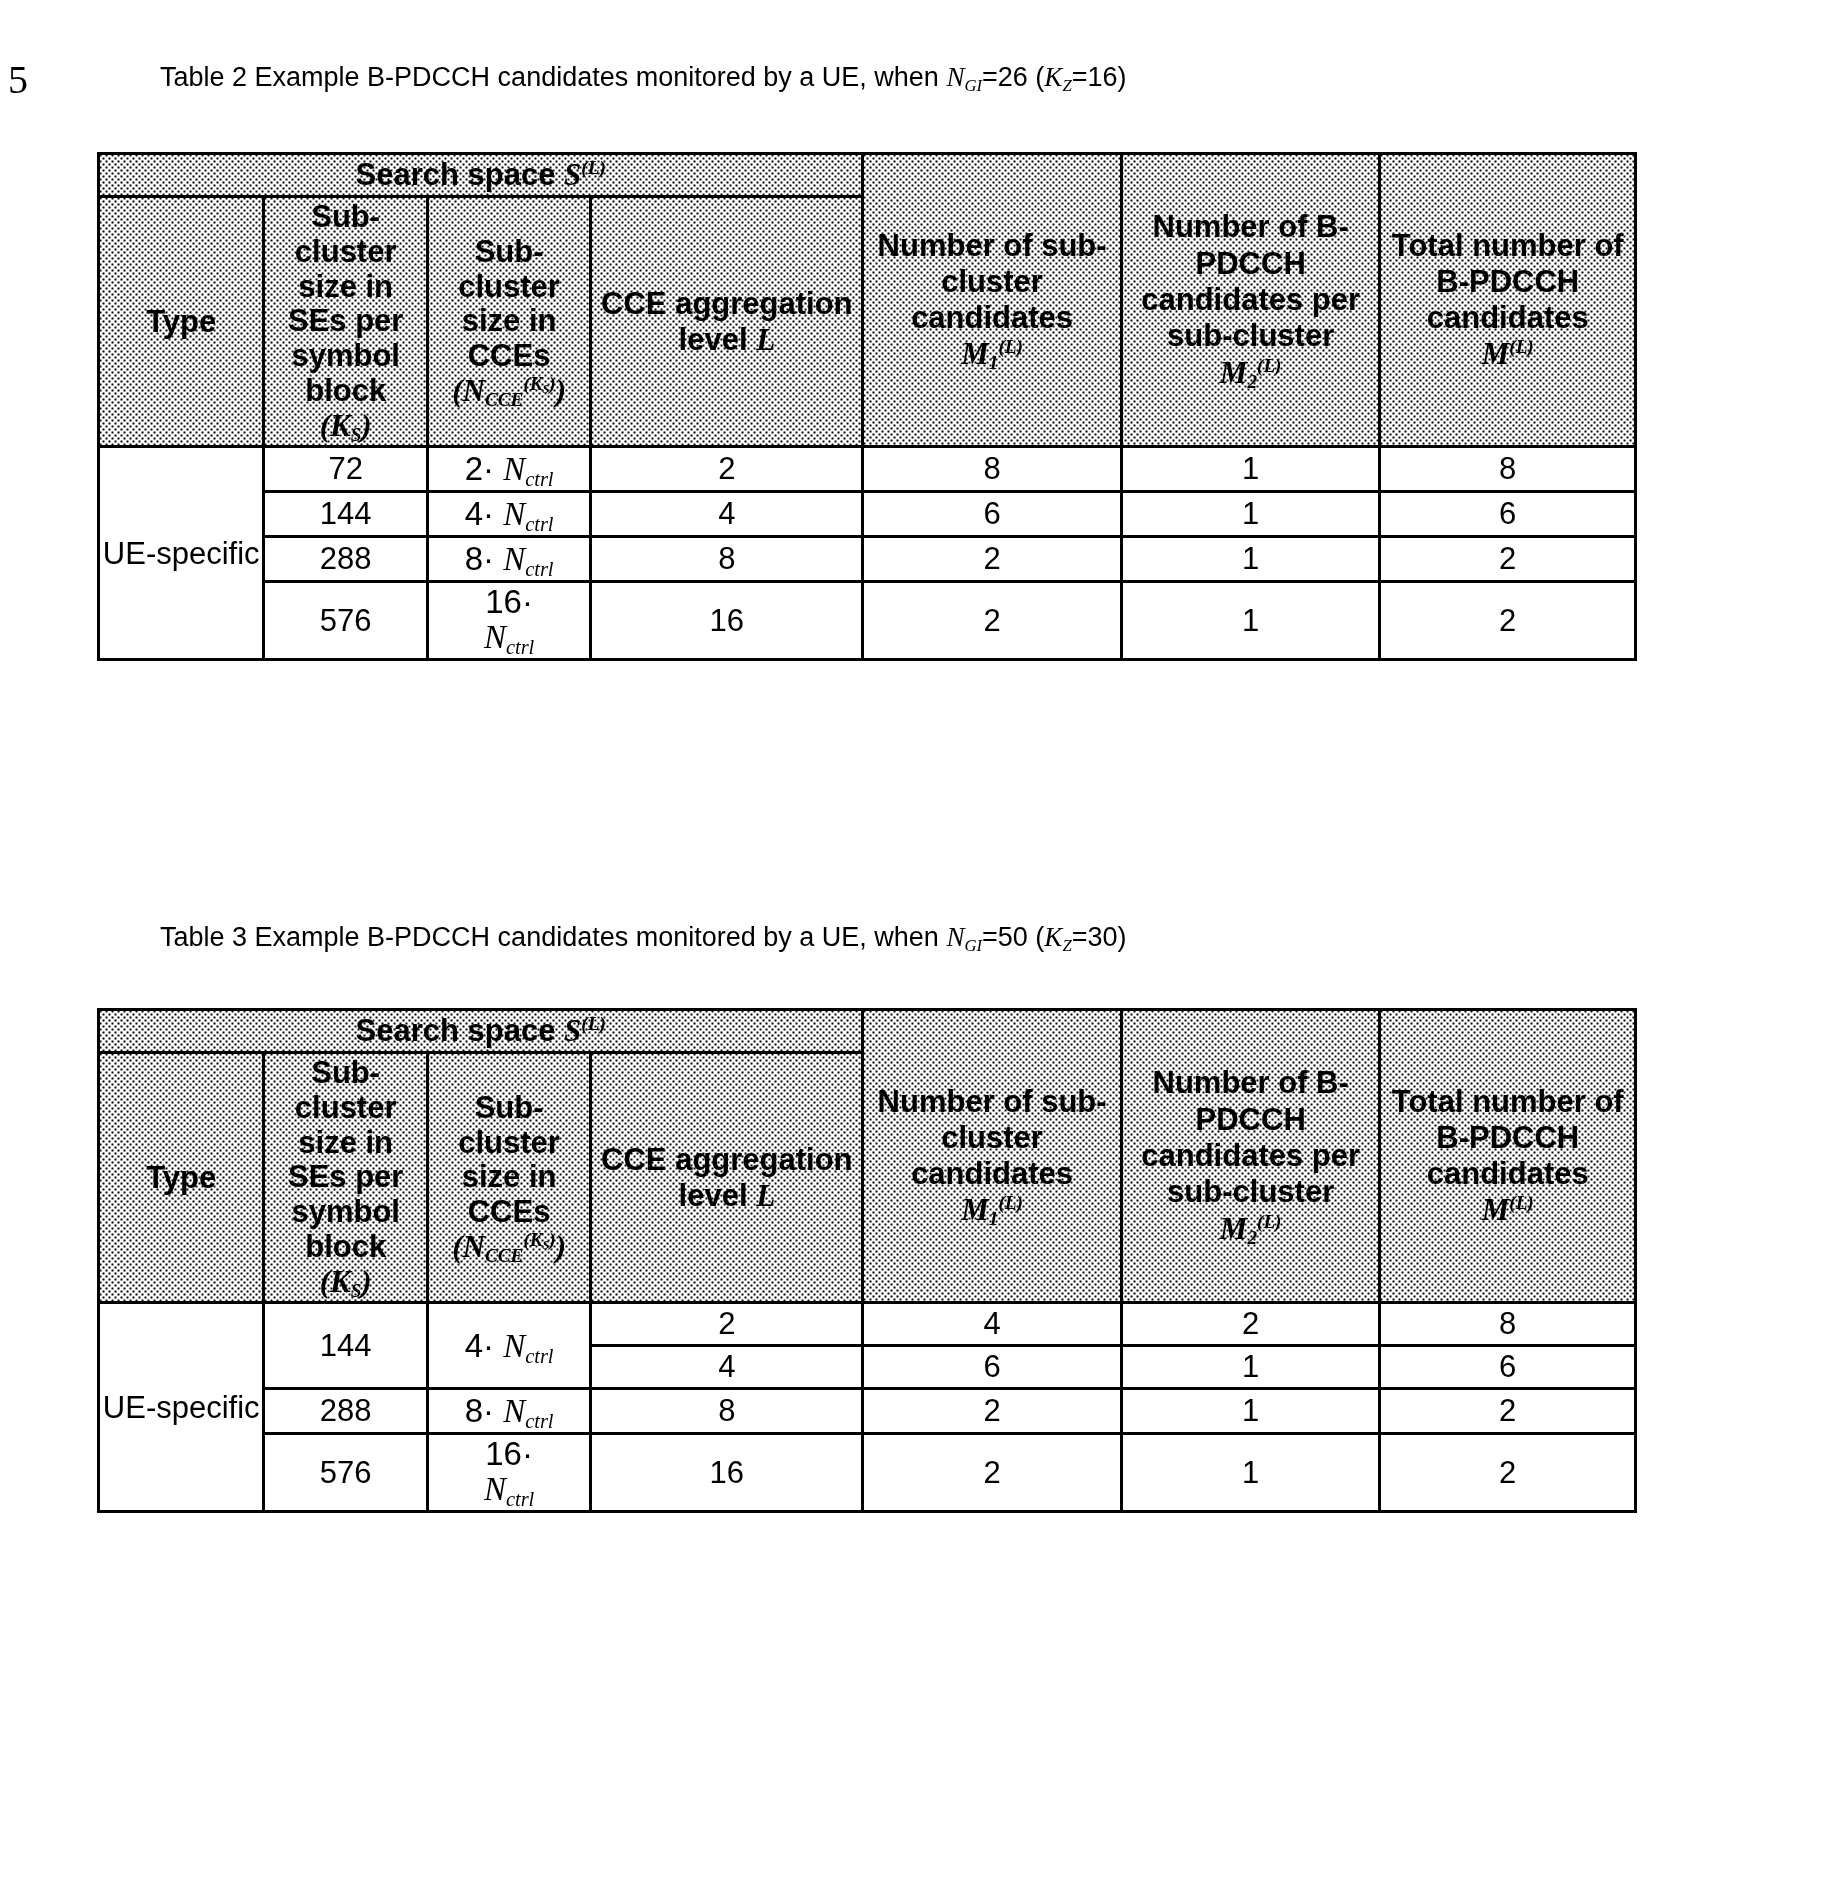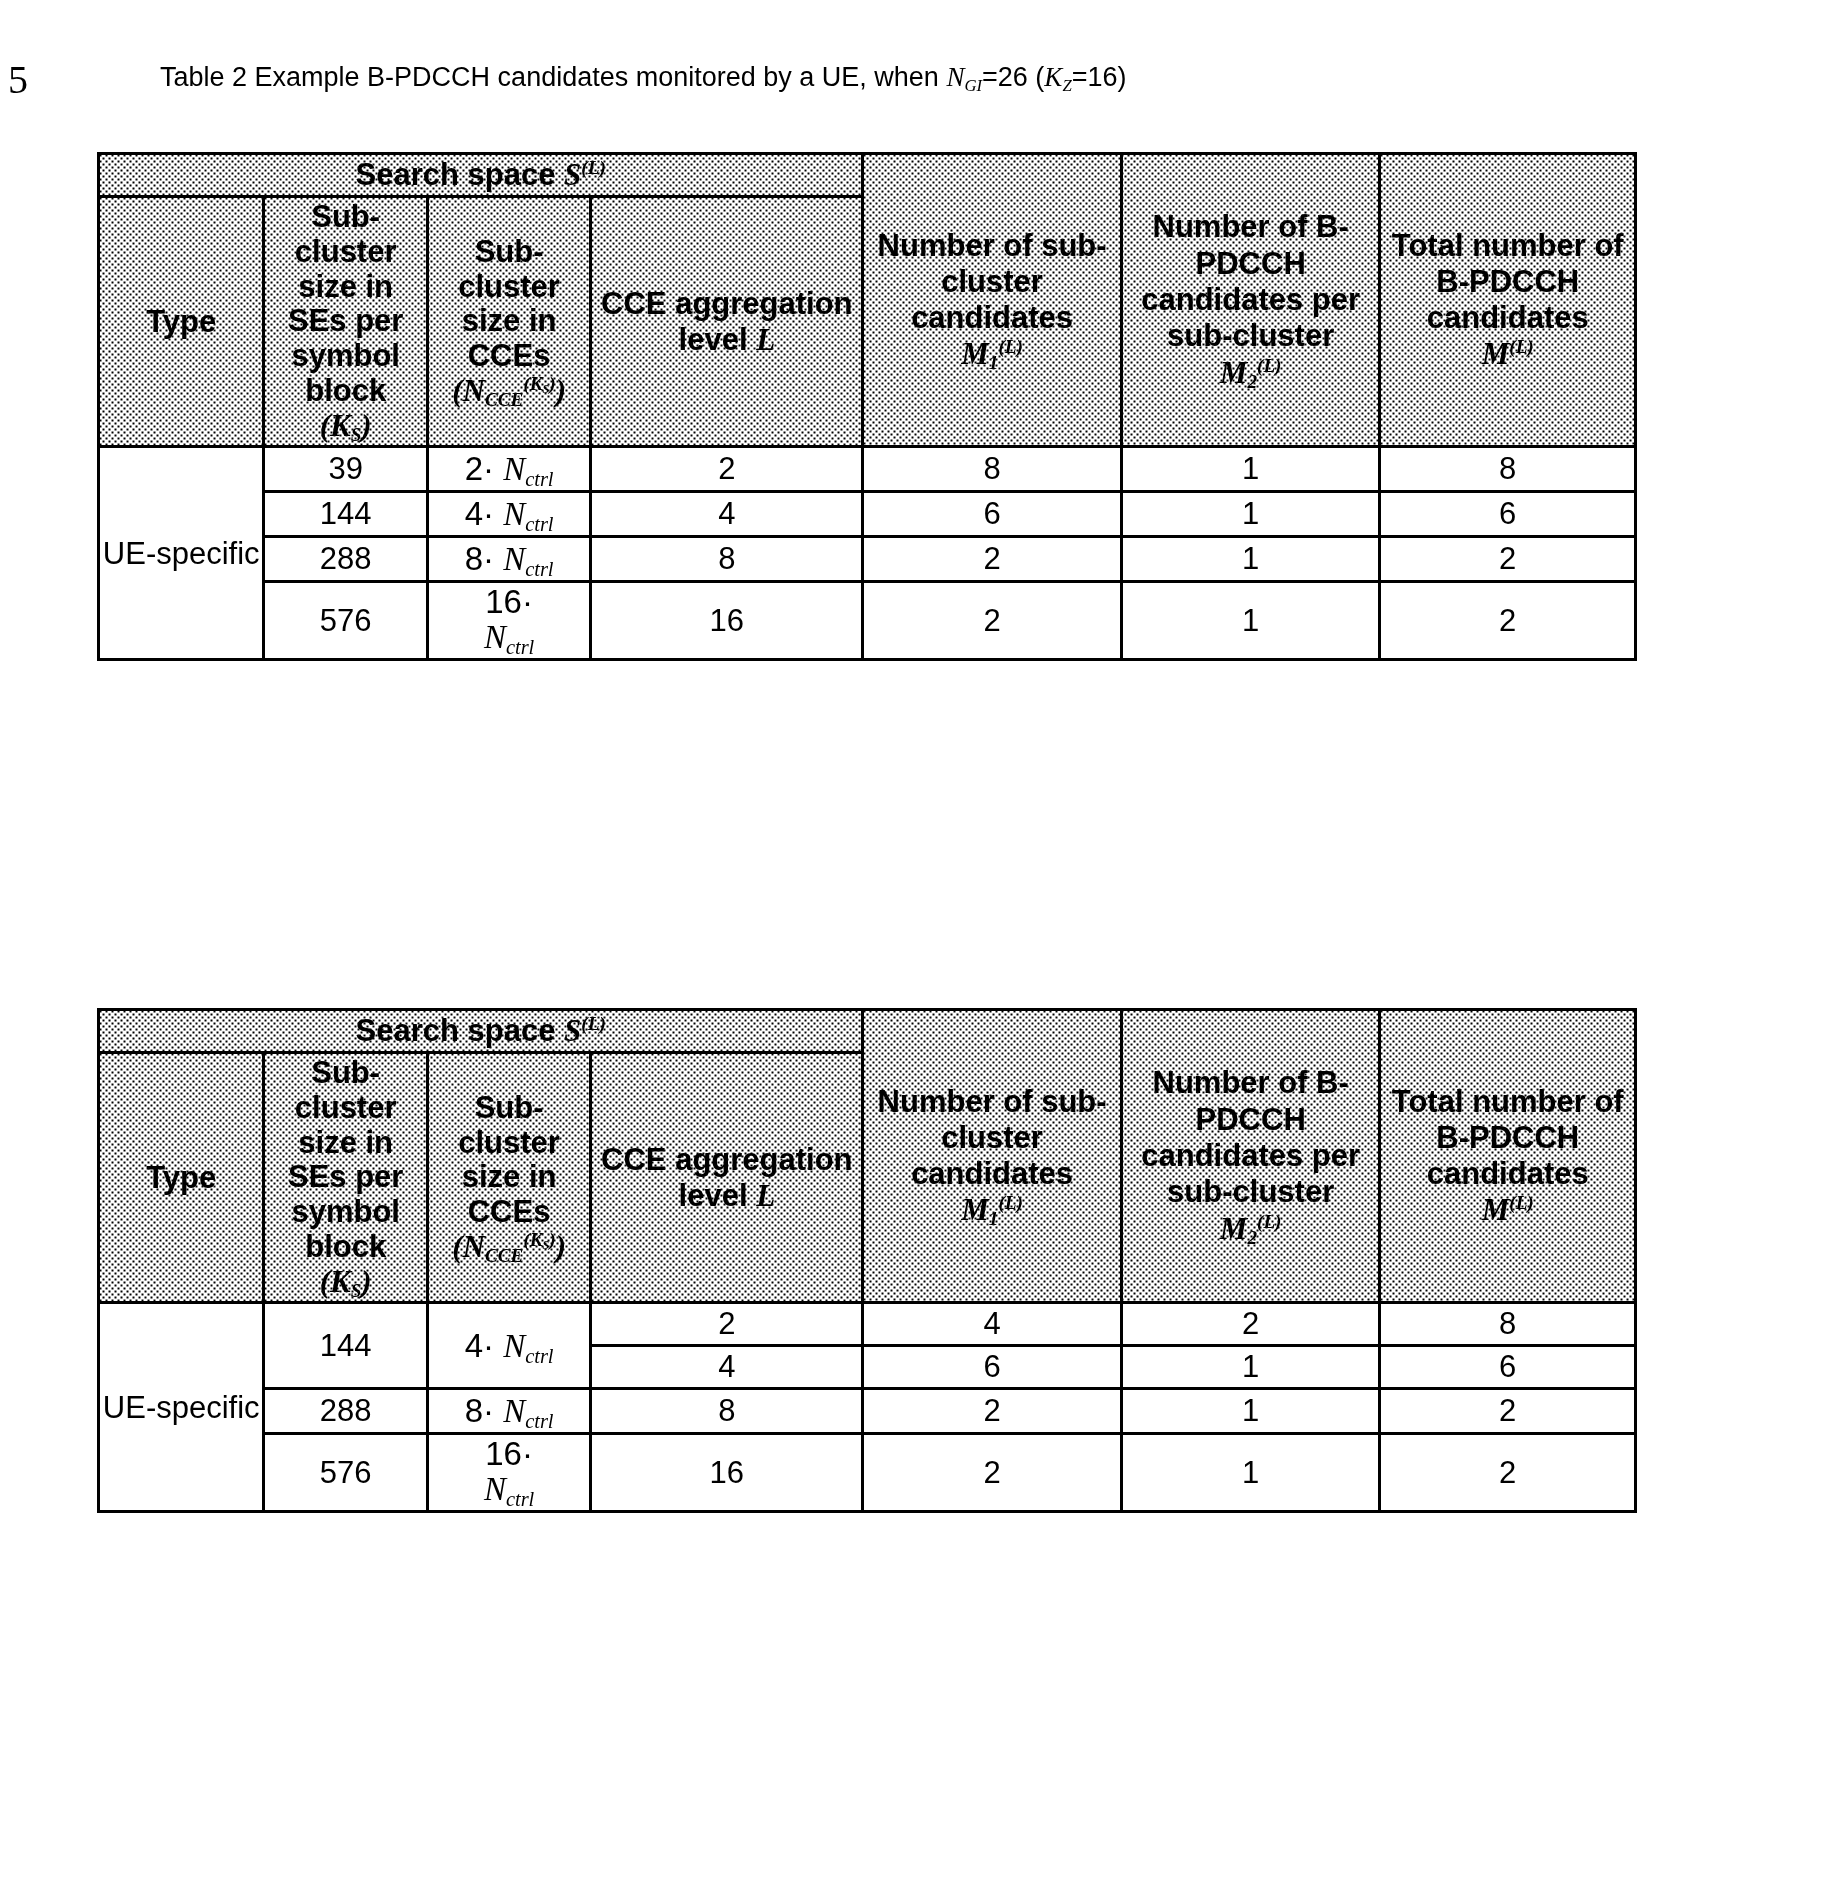--- a/index.html
+++ b/index.html
@@ -174,21 +174,21 @@
             <span class="mathi nowrap"><span>(N</span><sub>CCE</sub><sup><span>(K</span><sub>S</sub><span>)</span></sup><span>)</span></span>
           </td>
           <td class="hdr">
             <span>CCE aggregation level</span>
             <span class="mathi">L</span>
           </td>
         </tr>
 
         <tr>
           <td class="typecell" rowspan="4">UE-specific</td>
-          <td class="data">39</td>
+          <td class="data">72</td>
           <td class="data math"><span>2·</span> <span class="mathi nowrap"><span>N</span><sub>ctrl</sub></span></td>
           <td class="data">2</td>
           <td class="data">8</td>
           <td class="data">1</td>
           <td class="data">8</td>
         </tr>
         <tr>
           <td class="data">144</td>
           <td class="data math"><span>4·</span> <span class="mathi nowrap"><span>N</span><sub>ctrl</sub></span></td>
           <td class="data">4</td>
@@ -209,20 +209,23 @@
           <td class="data math"><span class="frac-stack"><span>16·</span><br><span class="mathi nowrap"><span>N</span><sub>ctrl</sub></span></span></td>
           <td class="data">16</td>
           <td class="data">2</td>
           <td class="data">1</td>
           <td class="data">2</td>
         </tr>
       </tbody>
     </table>
   </div>
 
+  <div id="table3-title" class="table-title">
+    <span>Table 3 Example B-PDCCH candidates monitored by a UE, when </span><span class="it"><span>N</span><sub>GI</sub></span><span>=50 (</span><span class="it"><span>K</span><sub>Z</sub></span><span>=30)</span>
+  </div>
 
   <div id="table3-wrap">
     <table class="tbl">
       <colgroup>
         <col style="width:160px">
         <col style="width:158px">
         <col style="width:158px">
         <col style="width:263px">
         <col style="width:250px">
         <col style="width:250px">

